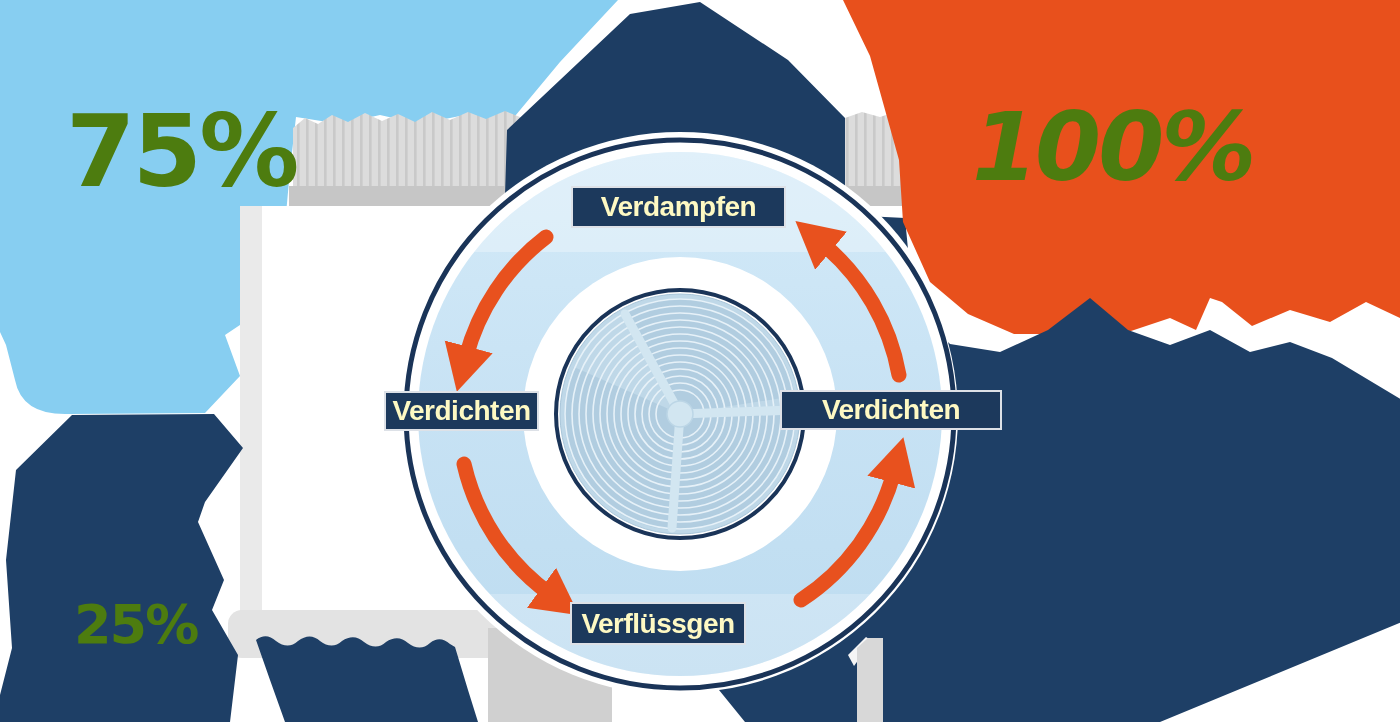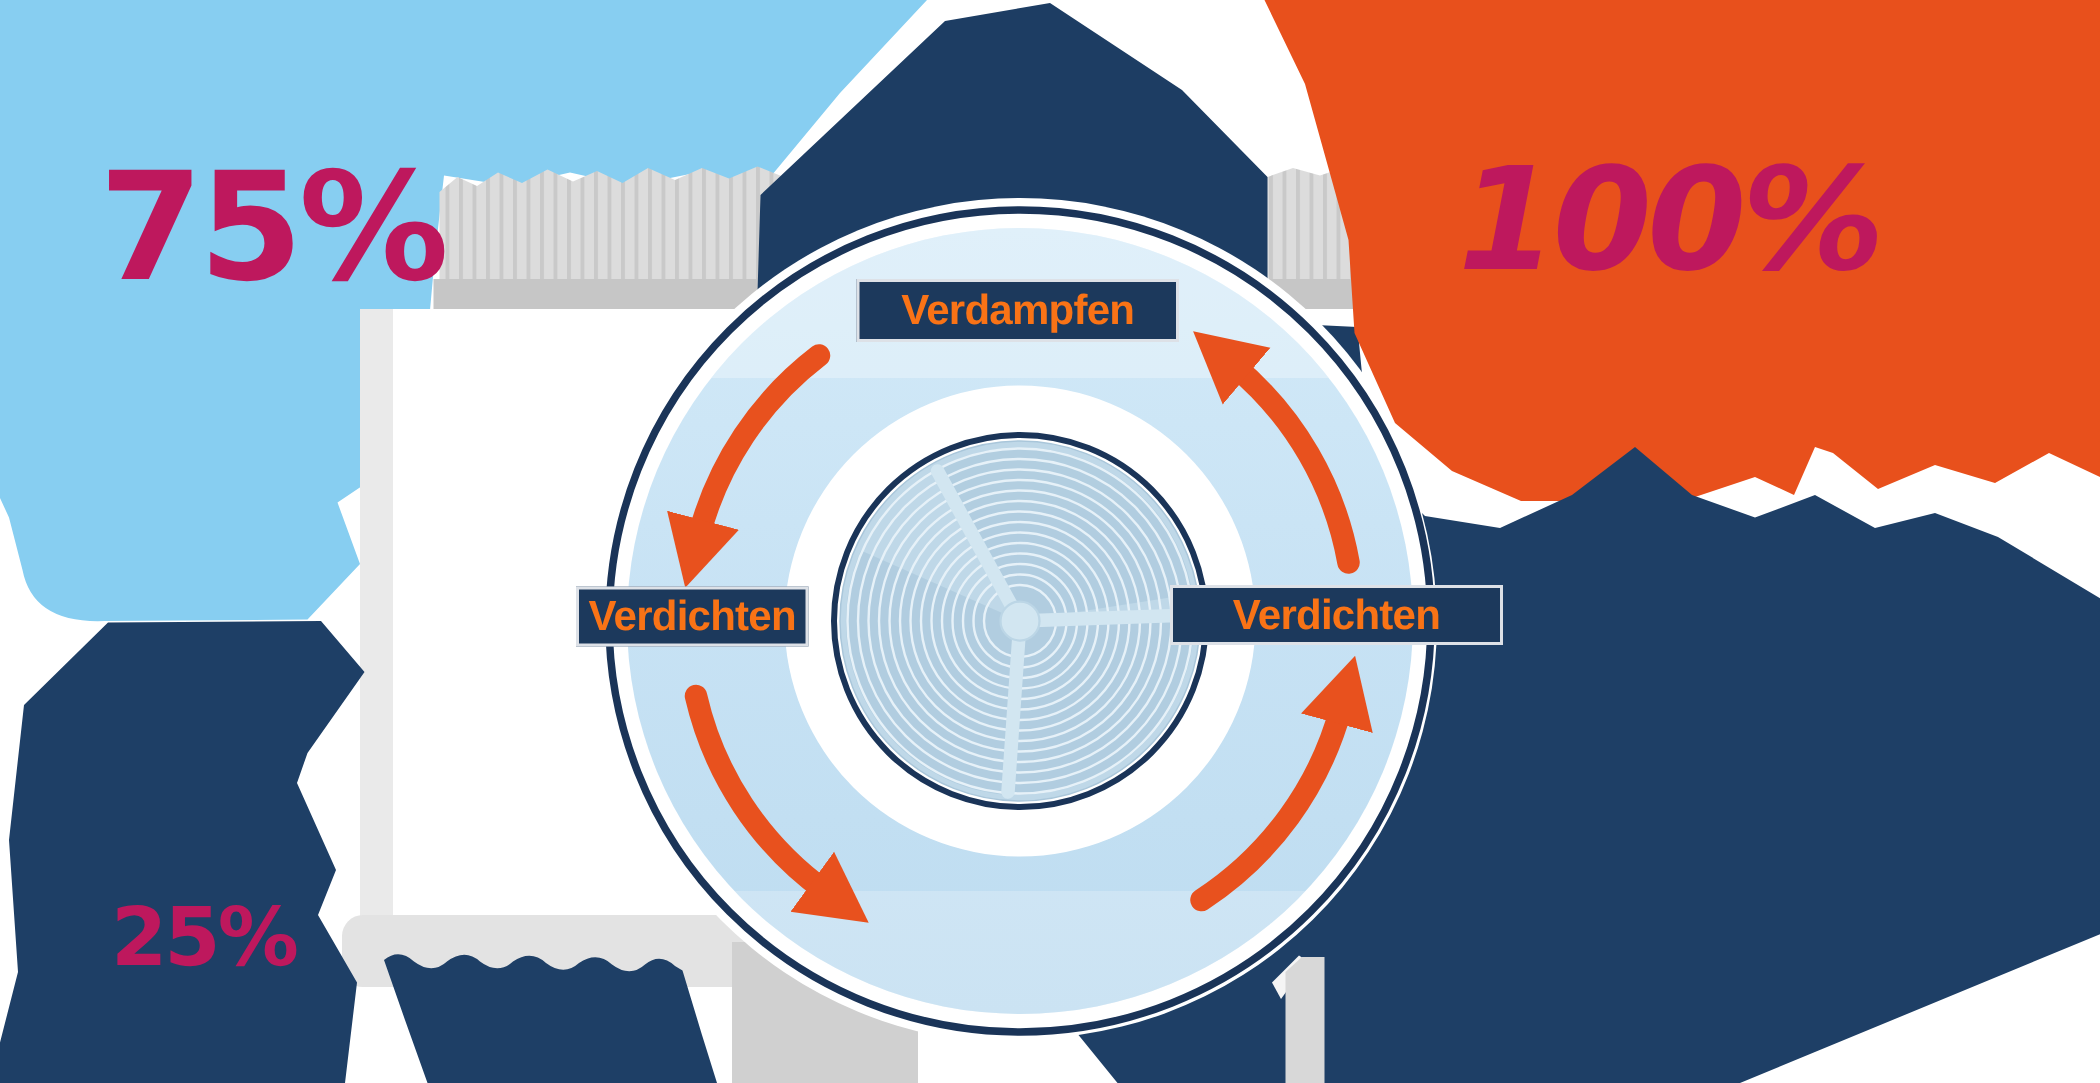--- a/index.html
+++ b/index.html
@@ -4,30 +4,30 @@
 <style>
   html,body{margin:0;padding:0;background:#ffffff;}
   #stage{
     position:relative;width:1400px;height:722px;overflow:hidden;
     font-family:"Liberation Sans",sans-serif;background:#ffffff;
   }
   #scene{position:absolute;left:0;top:0;width:1400px;height:722px;}
   .step-label{
     position:absolute;display:flex;align-items:center;justify-content:center;
     background:#1c395c;border:2px solid rgba(255,255,255,0.85);
-    color:#f97316;font-weight:bold;font-size:28px;letter-spacing:-0.5px;
+    color:#fef9c3;font-weight:bold;font-size:28px;letter-spacing:-0.5px;
     box-sizing:border-box;white-space:nowrap;
     font-family:"Liberation Sans",sans-serif;
   }
   #label-verdampfen {left:571px;top:186px;width:215px;height:42px;}
   #label-verdichten {left:384px;top:391px;width:155px;height:40px;}
   #label-entspannen {left:780px;top:390px;width:222px;height:40px;}
   #label-verfluessgen{left:570px;top:602px;width:176px;height:43px;}
   .pct{
-    position:absolute;color:#be185d;font-weight:bold;
+    position:absolute;color:#4d7c0f;font-weight:bold;
     font-family:"DejaVu Sans","Liberation Sans",sans-serif;
     letter-spacing:-3px;line-height:1;
   }
   #pct-75 {left:66px; top:102px;font-size:100px;}
   #pct-100{left:972px;top:100px;font-size:95px;font-style:italic;}
   #pct-25 {left:74px; top:598px;font-size:54px;letter-spacing:-2px;}
 </style>
 </head>
 <body>
 
@@ -144,19 +144,20 @@
   <g fill="none" stroke="#E8511E" stroke-width="15" stroke-linecap="round">
     <path d="M546,237 A222,222 0 0 0 466,357" marker-end="url(#ah)"></path>
     <path d="M464,464 A222,222 0 0 0 550,594" marker-end="url(#ah)"></path>
     <path d="M801,600 A222,222 0 0 0 894,472" marker-end="url(#ah)"></path>
     <path d="M899,375 A222,222 0 0 0 823,244" marker-end="url(#ah)"></path>
   </g>
 </svg>
 
 <div class="step-label" id="label-verdampfen">Verdampfen</div>
 <div class="step-label" id="label-verdichten">Verdichten</div>
+<div class="step-label" id="label-verfluessgen">Verflüssgen</div>
 <div class="step-label" id="label-entspannen">Verdichten</div>
 
 <div class="pct" id="pct-75">75%</div>
 <div class="pct" id="pct-100">100%</div>
 <div class="pct" id="pct-25">25%</div>
 
 </div>
 
 </body></html>

